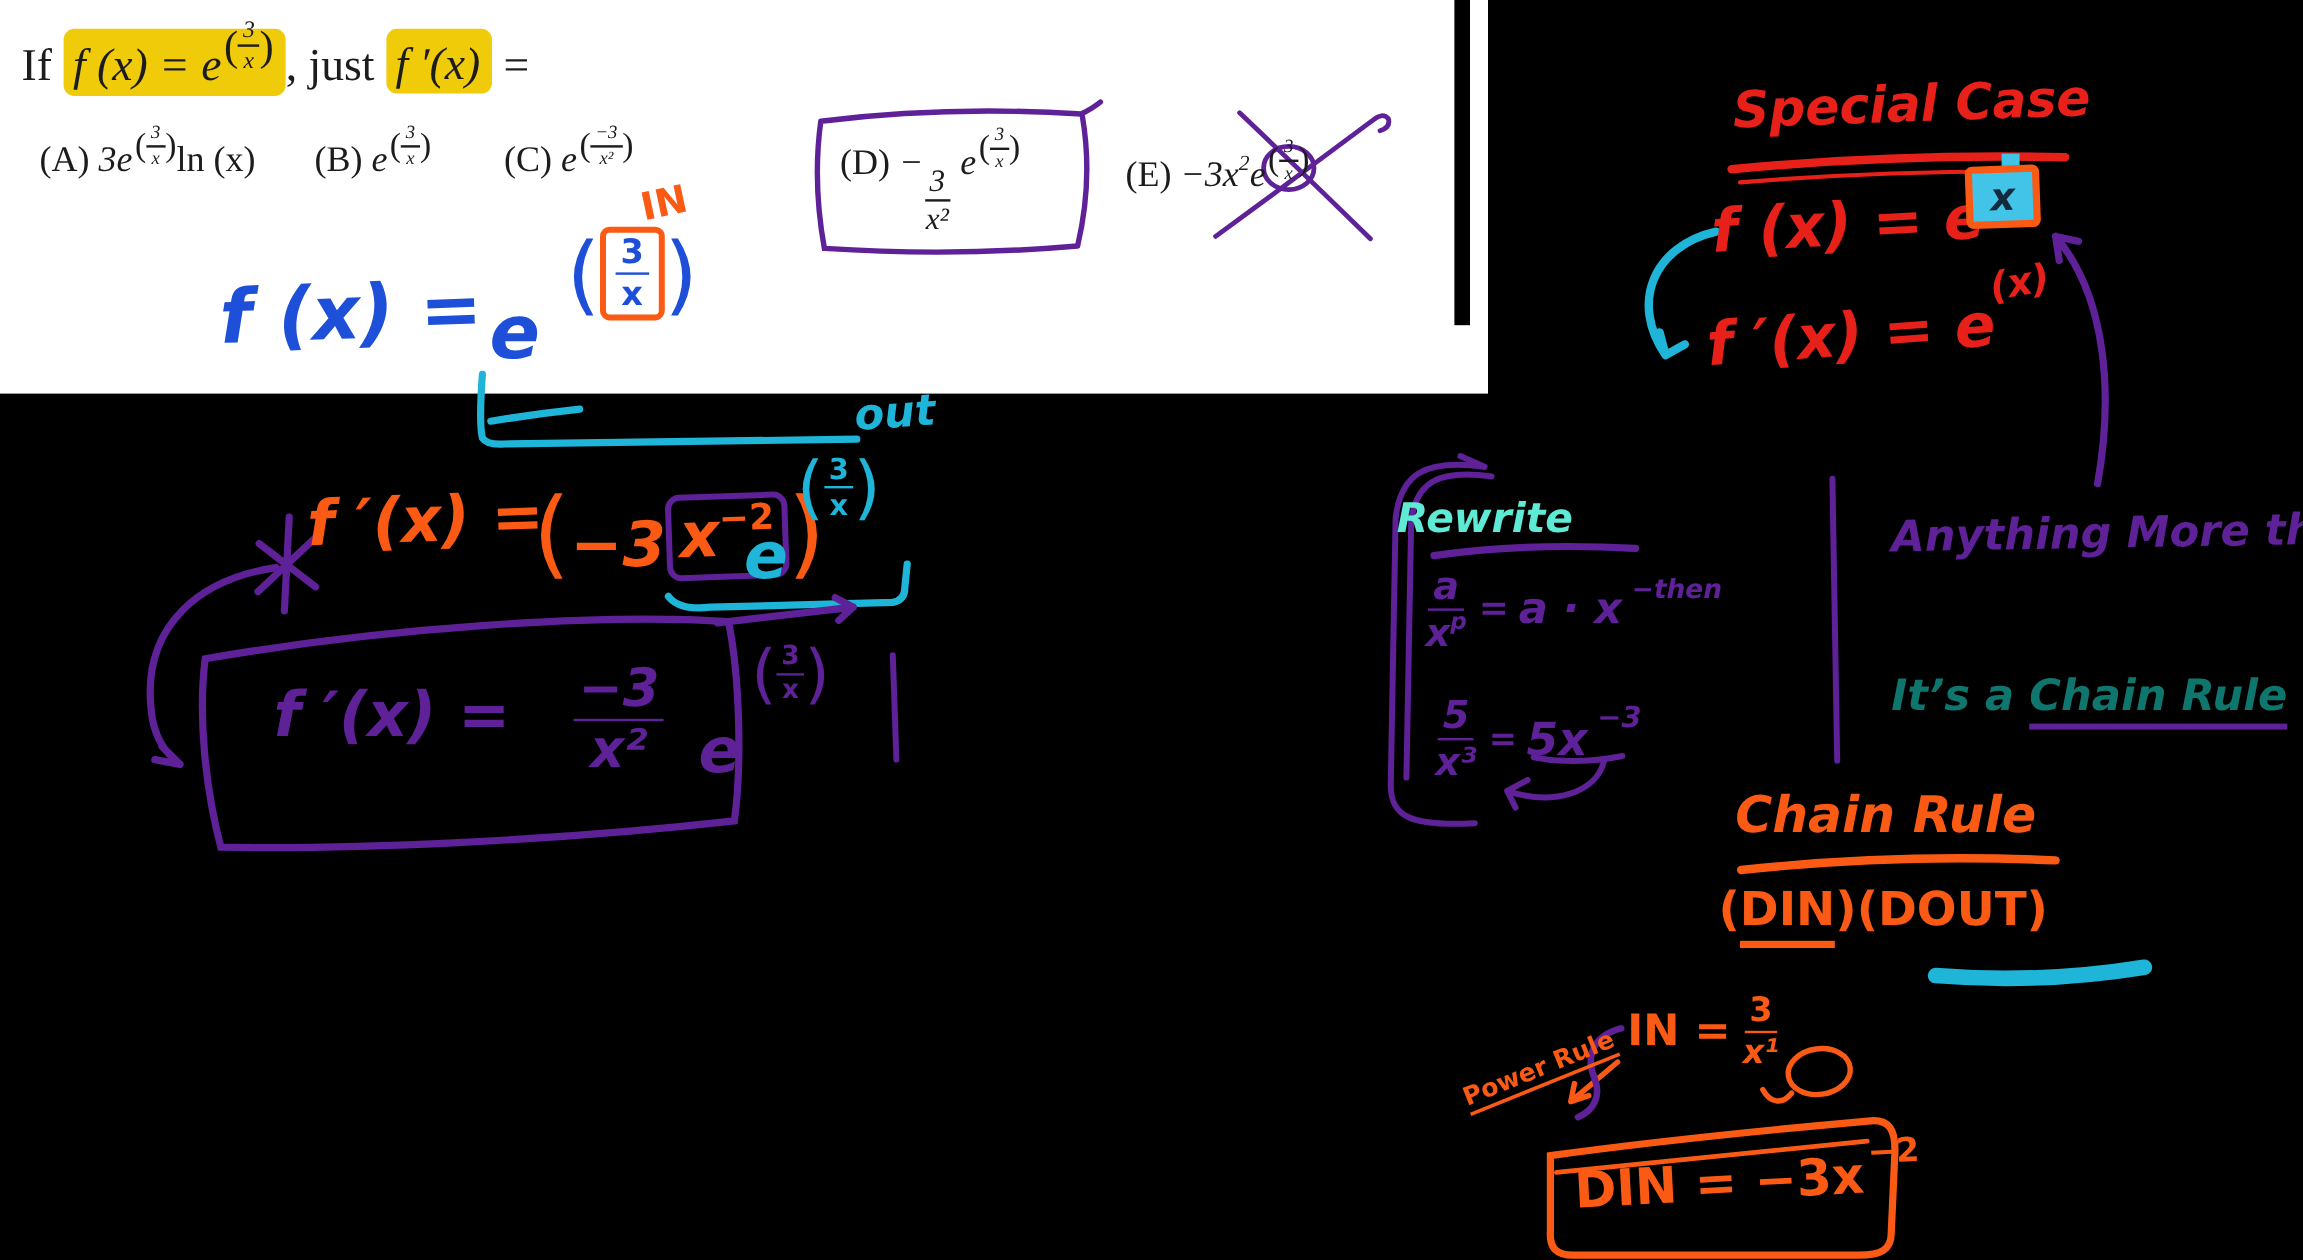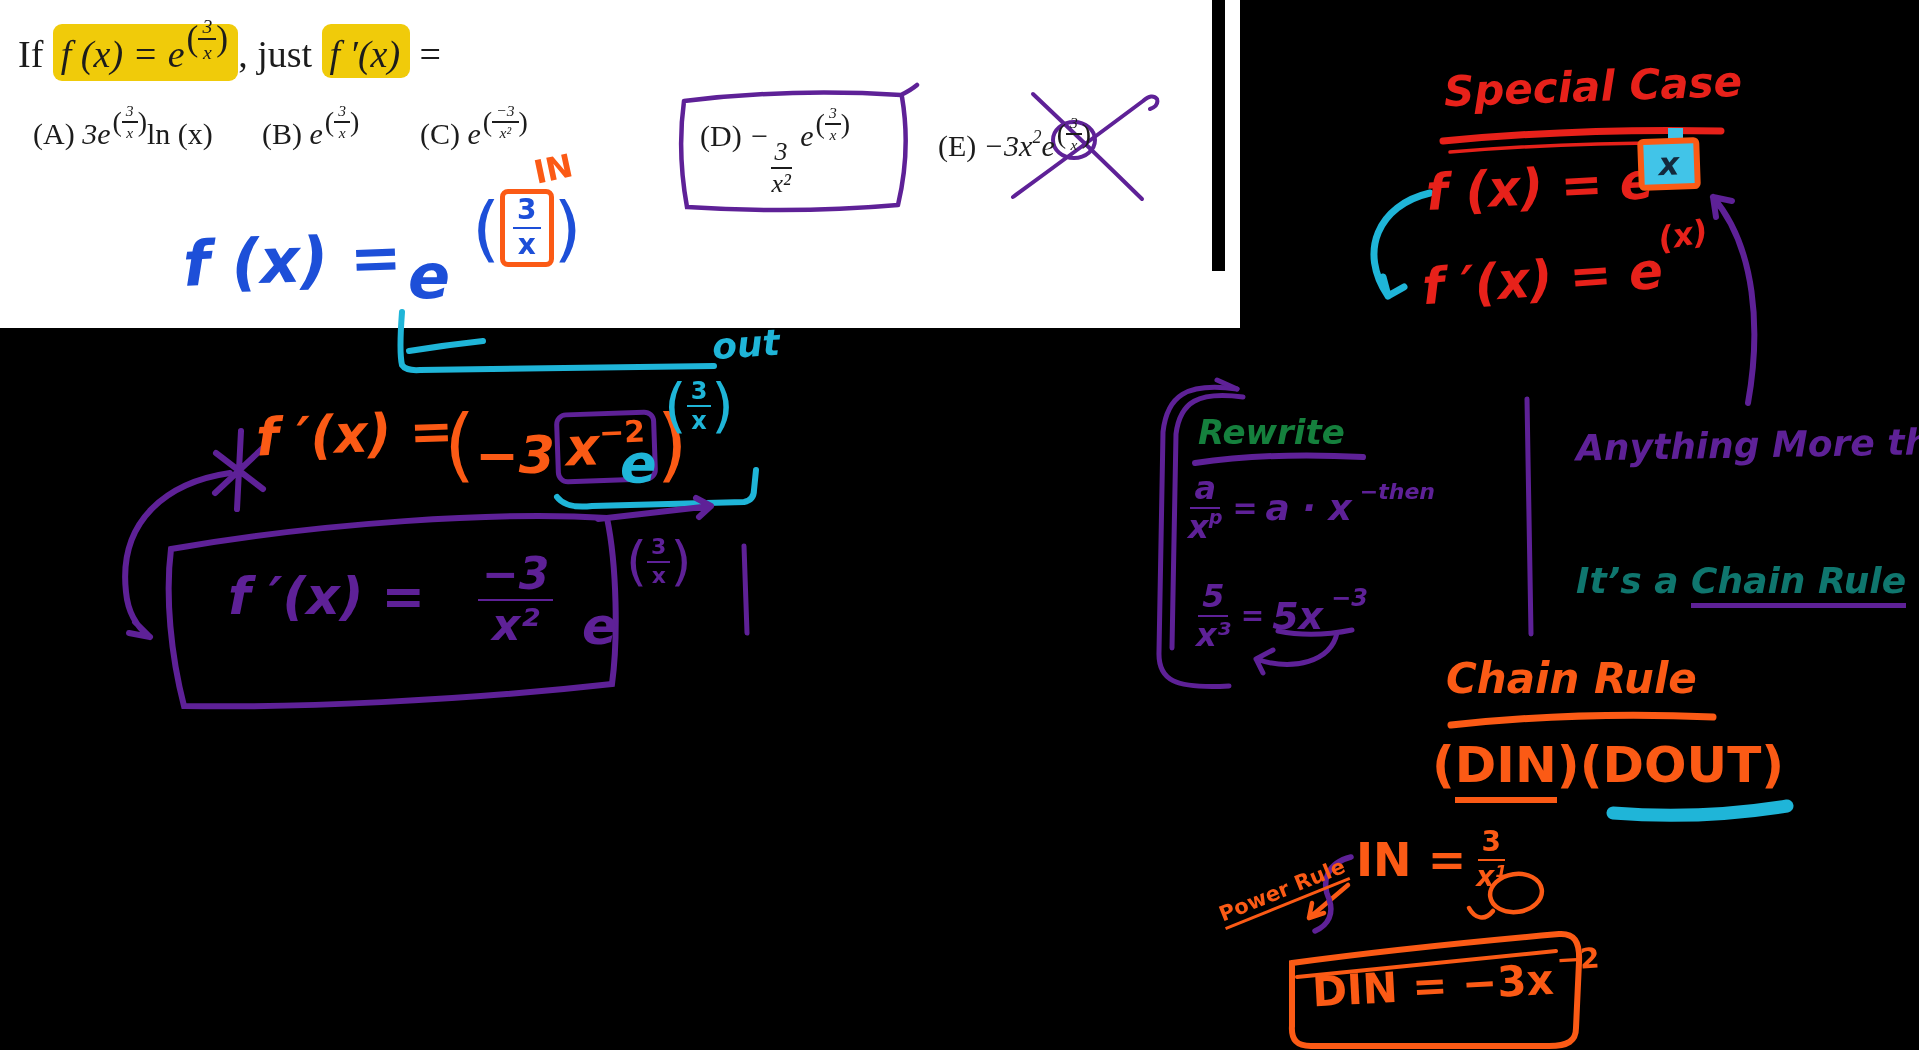--- a/index.html
+++ b/index.html
@@ -243,21 +243,21 @@
   </div>
 
   <div class="abs hw it" style="left:1444px;top:62px;font-size:42px;color:#e7211a;transform:rotate(-2deg)">Special Case</div>
   <div class="abs hw it" style="left:1426px;top:158px;font-size:50px;color:#e7211a;transform:rotate(-3deg)">f (x) = e</div>
   <div class="abs scbox" style="left:1638px;top:138px">
     <span class="hw it" style="font-size:32px;color:#13293d">x</span>
   </div>
   <div class="abs hw it" style="left:1422px;top:250px;font-size:50px;color:#e7211a;transform:rotate(-4deg)">f ′(x) = e</div>
   <div class="abs hw it" style="left:1658px;top:216px;font-size:32px;color:#e7211a;transform:rotate(-10deg)">(x)</div>
 
-  <div class="abs hw it" style="left:1198px;top:412px;font-size:34px;color:#15803d">Rewrite</div>
+  <div class="abs hw it" style="left:1164px;top:412px;font-size:34px;color:#5eead4">Rewrite</div>
   <div class="abs hw" style="left:1186px;top:472px;color:#5e2197;display:flex;align-items:center;gap:8px">
     <span class="frac it" style="font-size:32px">
         <span class="num">a</span>
         <span class="den"><span>x</span><span class="sup">p</span></span>
       </span>
     <span style="font-size:30px">=</span>
     <span class="it" style="font-size:36px">a · x</span>
       <span class="it" style="font-size:22px;position:relative;top:-16px">−then</span>
   </div>
   <div class="abs hw" style="left:1194px;top:580px;color:#5e2197;display:flex;align-items:center;gap:8px">
@@ -269,26 +269,26 @@
     <span class="it" style="font-size:38px">5x</span>
       <span class="it" style="font-size:24px;position:relative;top:-18px">−3</span>
   </div>
 
   <div class="abs hw it" style="left:1576px;top:424px;font-size:36px;color:#5e2197;transform:rotate(-1deg)">Anything More than</div>
   <div class="abs hw it" style="left:1576px;top:560px;font-size:36px;color:#0f766e">
     <span>It’s a </span><span class="u-purple">Chain Rule</span>
   </div>
 
   <div class="abs hw it" style="left:1446px;top:654px;font-size:42px;color:#fb5a15">Chain Rule</div>
-  <div class="abs hw" style="left:1432px;top:736px;font-size:50px;color:#fb5a15">
+  <div class="abs hw" style="left:1432px;top:736px;font-size:39px;color:#fb5a15">
     <span>(</span><span class="u-orange">DIN</span><span>)</span><span>(</span><span>DOUT</span><span>)</span>
   </div>
 
   <div class="abs hw" style="left:1356px;top:828px;color:#fb5a15;display:flex;align-items:center;gap:8px">
-    <span style="font-size:46px">IN =</span>
+    <span style="font-size:36px">IN =</span>
     <span class="frac" style="font-size:28px">
         <span class="num">3</span>
         <span class="den it">x¹</span>
       </span>
   </div>
   <div class="abs hw" style="left:1216px;top:878px;font-size:21px;color:#fb5a15;transform:rotate(-22deg);border-bottom:3px solid #fb5a15;padding-bottom:1px">Power Rule</div>
   <div class="abs hw" style="left:1312px;top:960px;color:#fb5a15;transform:rotate(-3deg)">
     <span style="font-size:42px">DIN = −3x</span><span style="font-size:28px;position:relative;top:-24px;left:4px">−2</span>
   </div>
 

